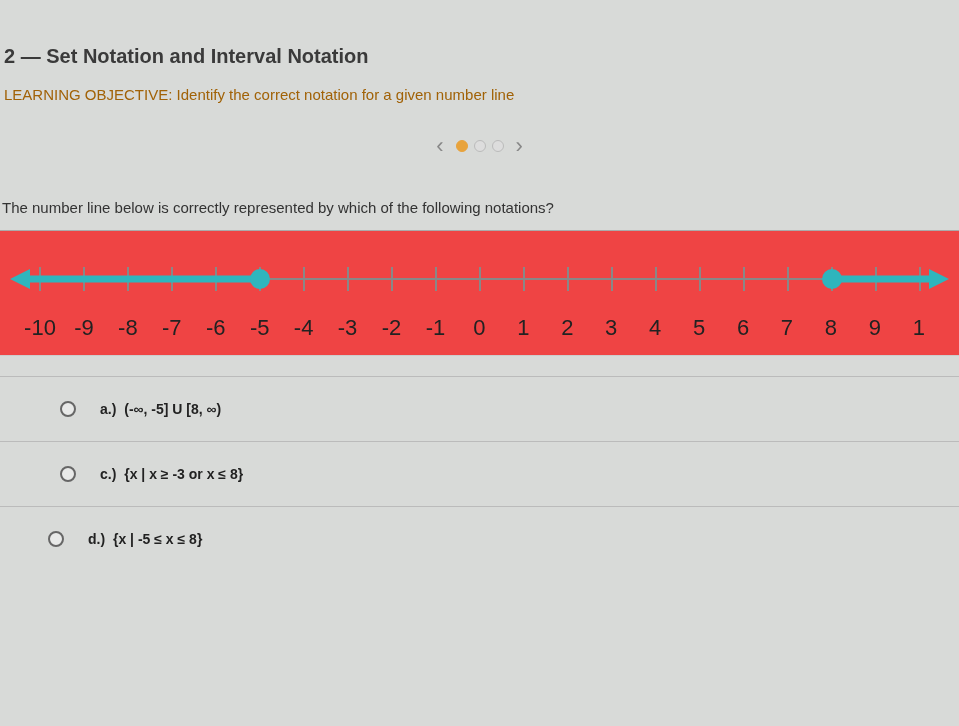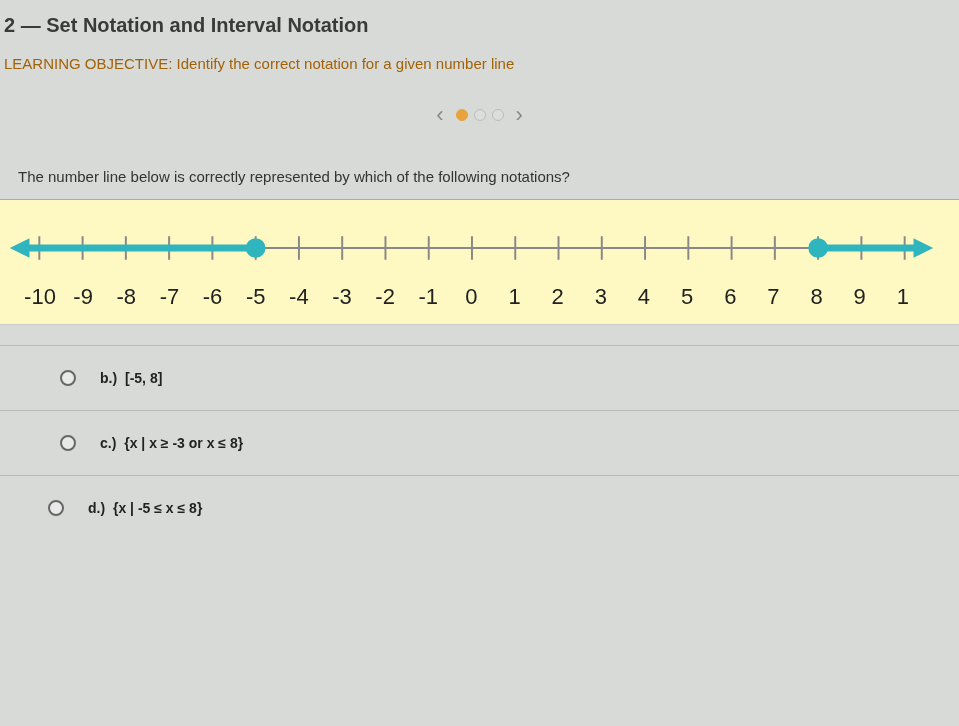--- a/index.html
+++ b/index.html
@@ -13,20 +13,21 @@
       width: 959px;
       height: 726px;
       overflow: hidden;
       color: #333;
     }
     .section-title {
       font-size: 20px;
       font-weight: bold;
       color: #3a3a3a;
       padding: 14px 0 0 4px;
+      margin-top: 31px;
     }
     .learning-obj {
       font-size: 15px;
       color: #a16207;
       padding: 18px 0 0 4px;
     }
     .pager {
       display: flex;
       justify-content: center;
       align-items: center;
@@ -51,27 +52,27 @@
       border: 1px solid #bbb;
       background: #ddd;
     }
     .dot.active {
       background: #e8a33c;
       border-color: #e8a33c;
     }
     .question-text {
       font-size: 15px;
       color: #333;
-      padding: 0 0 14px 18px;
+      padding: 0 0 14px 2px;
     }
     .numberline-container {
-      background: #fef9c3;
+      background: #ef4444;
       border-top: 1px solid #aaa;
       border-bottom: 1px solid #ccc;
-      padding: 18px 16px 14px 0;
+      padding: 18px 0 14px 0;
       position: relative;
     }
     .numberline-svg {
       display: block;
       width: 100%;
       height: 60px;
     }
     .numberline-labels {
       display: flex;
       justify-content: space-between;
@@ -201,22 +202,22 @@
     <span>8</span>
     <span>9</span>
     <span>1</span>
   </div>
 </div>
 
 <div class="options">
   <div class="option-row">
     <div class="radio"></div>
     <div>
-      <span class="option-label">b.)</span>
-      <span class="option-text">[-5, 8]</span>
+      <span class="option-label">a.)</span>
+      <span class="option-text">(-∞, -5] U [8, ∞)</span>
     </div>
   </div>
   <div class="option-row">
     <div class="radio"></div>
     <div>
       <span class="option-label">c.)</span>
       <span class="option-text">{x | x ≥ -3 or x ≤ 8}</span>
     </div>
   </div>
   <div class="option-row" style="border-bottom:none;padding-left:48px;">

